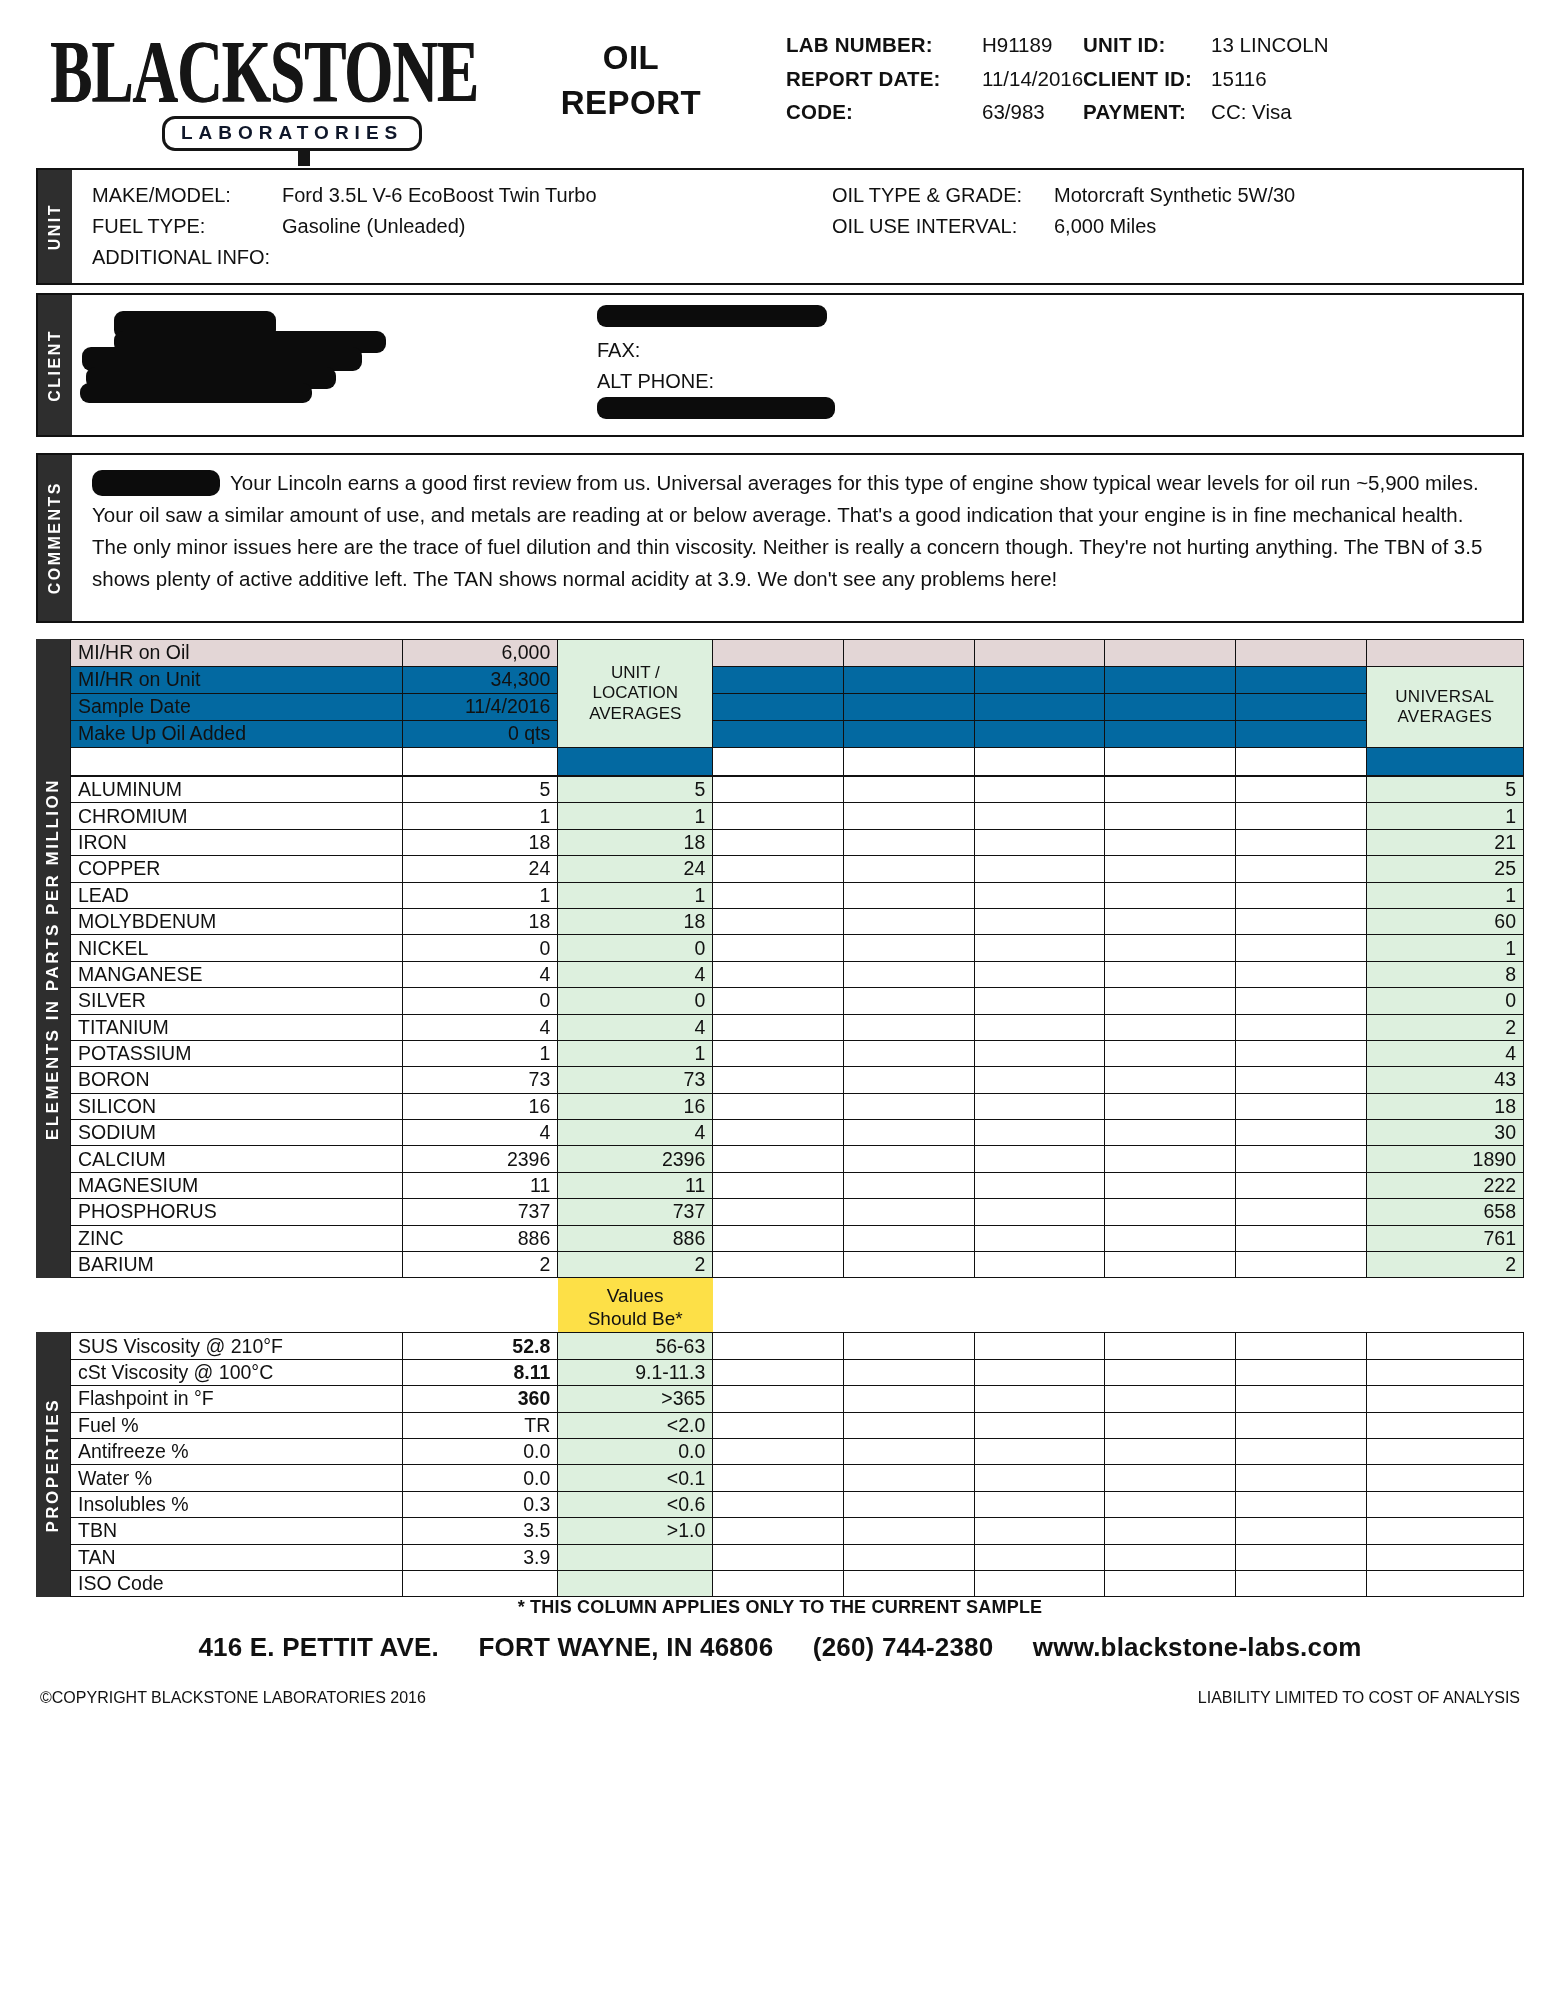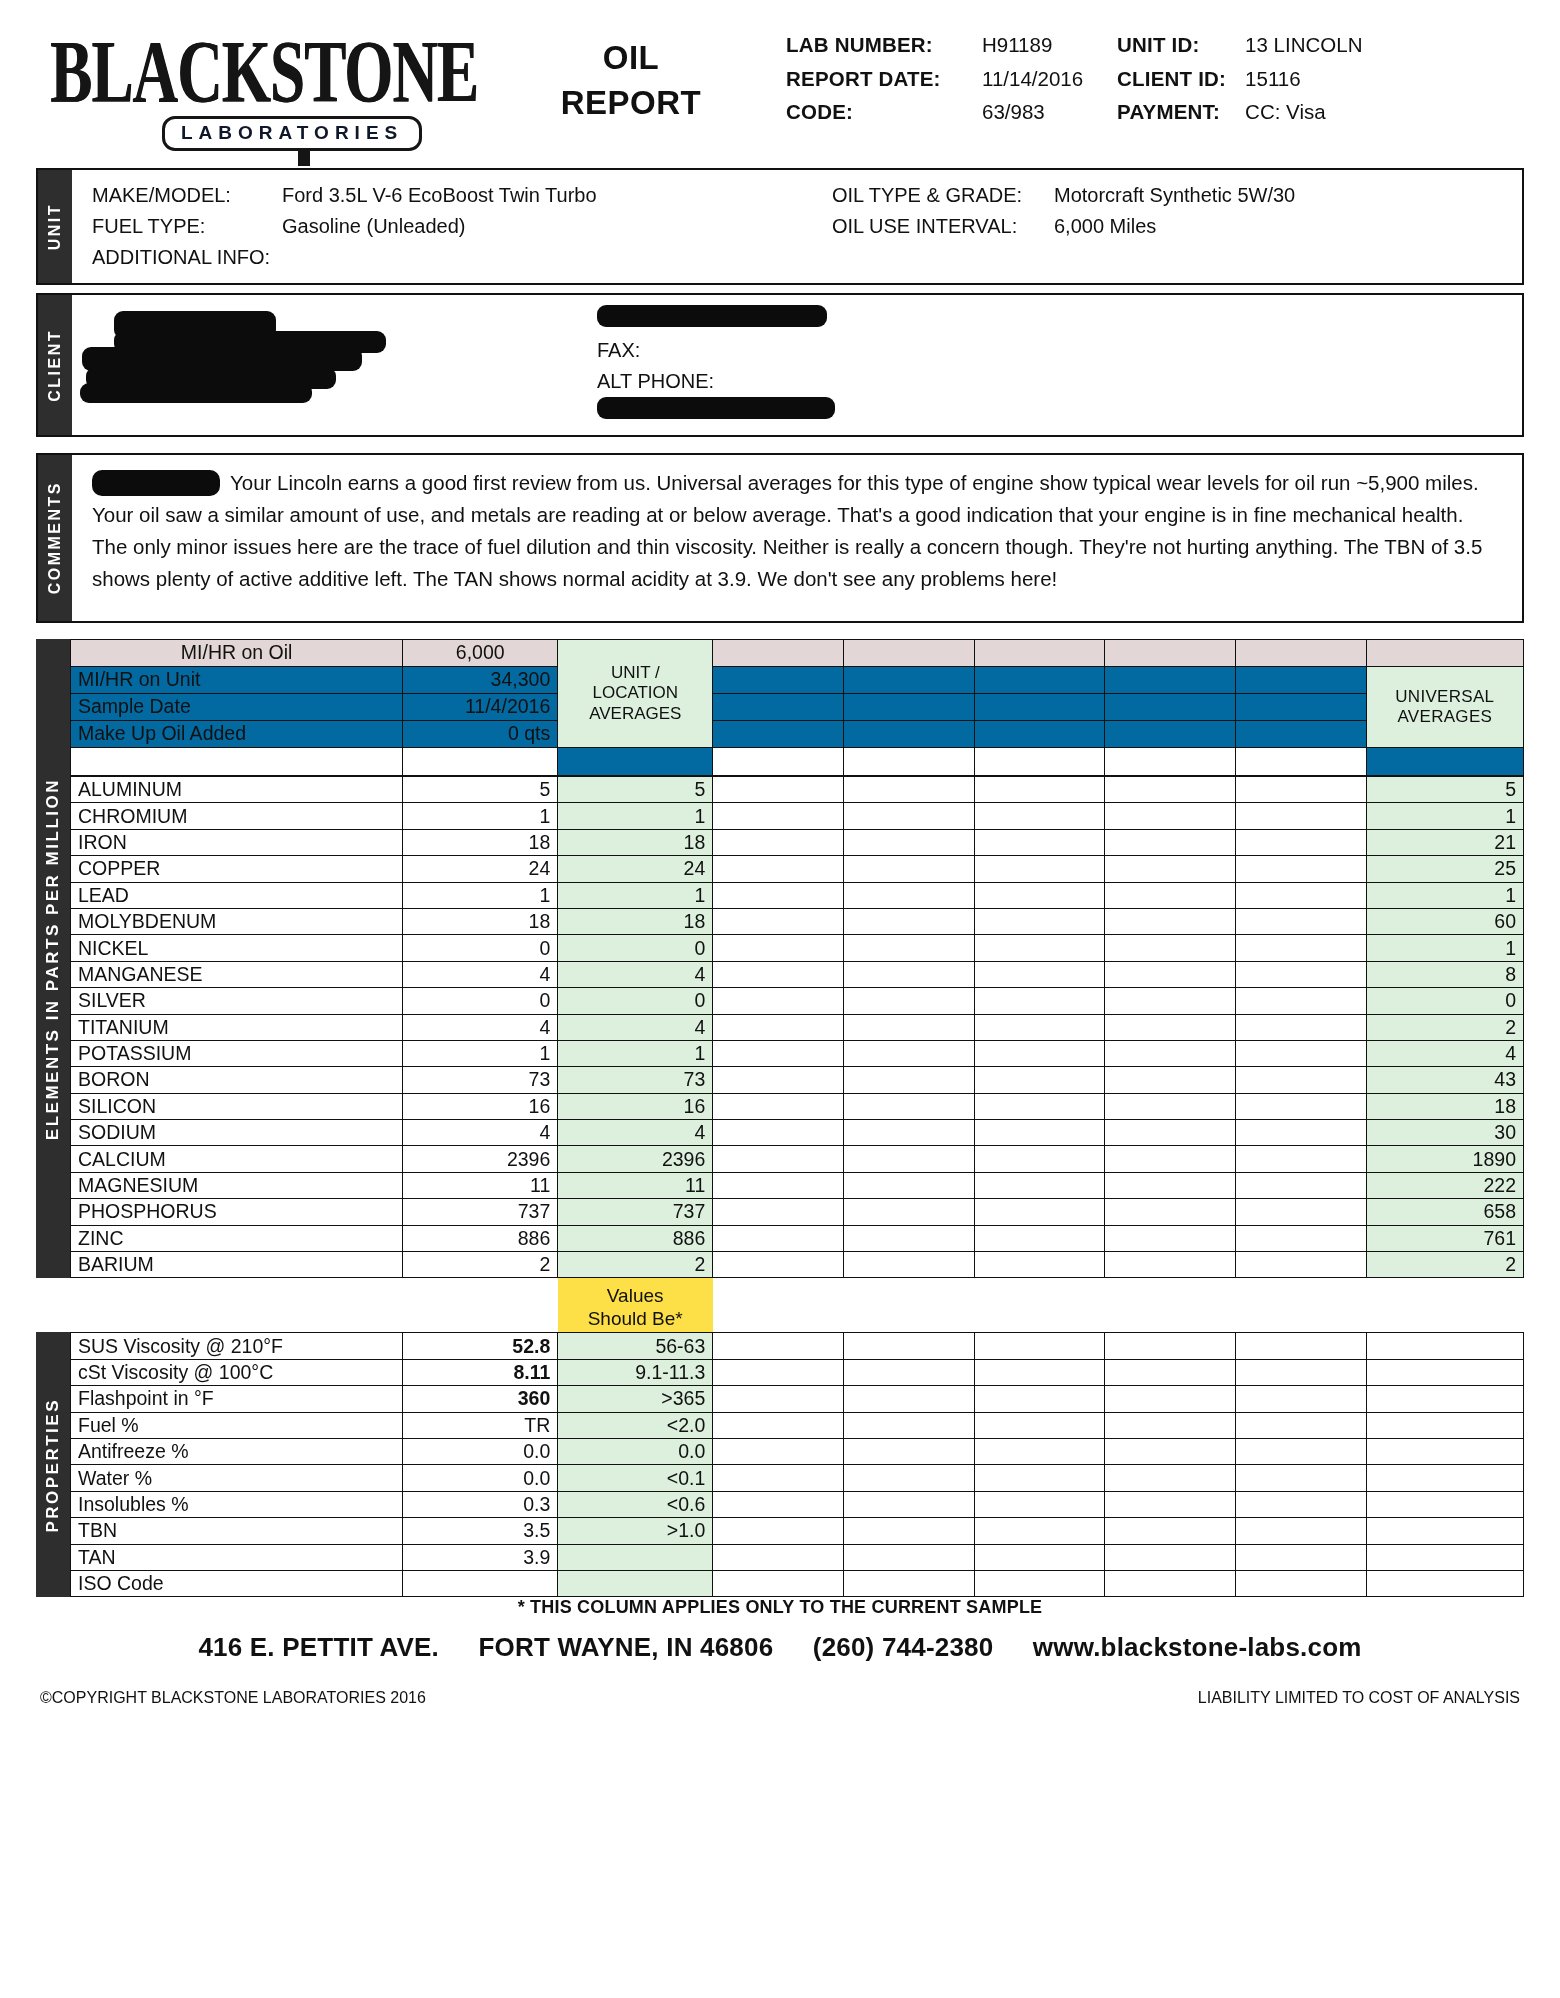--- a/index.html
+++ b/index.html
@@ -56,21 +56,21 @@
     width: 250px;
     text-align: center;
     font-weight: bold;
     font-size: 33px;
     line-height: 1.35;
     padding-top: 22px;
     letter-spacing: 0.5px;
   }
   .meta {
     flex: 1; padding-top: 20px; padding-left: 30px;
-    display: flex; gap: 34px;
+    display: flex; 
   }
   .meta-col { display: flex; flex-direction: column; gap: 11px; }
   .meta-row { display: flex; font-size: 20.5px; line-height: 1.1; }
   .meta-lab { font-weight: bold; letter-spacing: 0.2px; }
   .meta-val { font-weight: normal; }
   .mw1 { width: 196px; }
   .mw2 { width: 128px; }
 
   
   .sec {
@@ -130,21 +130,21 @@
   }
   table { border-collapse: collapse; width: 100%; table-layout: fixed; }
   td, th { border: 1px solid #111; font-size: 19.5px; padding: 1px 7px; height: 26px; }
 
   .c-name  { width: 300px; text-align: left; }
   .c-val   { width: 140px; text-align: right; }
   .c-avg   { width: 140px; text-align: right; background: #ddf0de; }
   .c-blank { width: 118px; }
   .c-univ  { width: 142px; text-align: right; background: #ddf0de; }
 
-  .hdr-pink { background: #e3d6d6; text-align: center; }
+  .hdr-pink { background: #e3d6d6; }
   .hdr-green { background: #0369a1; }
 
   .hdr-center {
     text-align: center; font-size: 17px; line-height: 1.2;
     background: #ddf0de; vertical-align: middle; font-weight: normal;
   }
   .hdr-univ {
     text-align: center; font-size: 17px; line-height: 1.2;
     background: #ddf0de; vertical-align: middle; font-weight: normal;
     letter-spacing: 0.3px;

